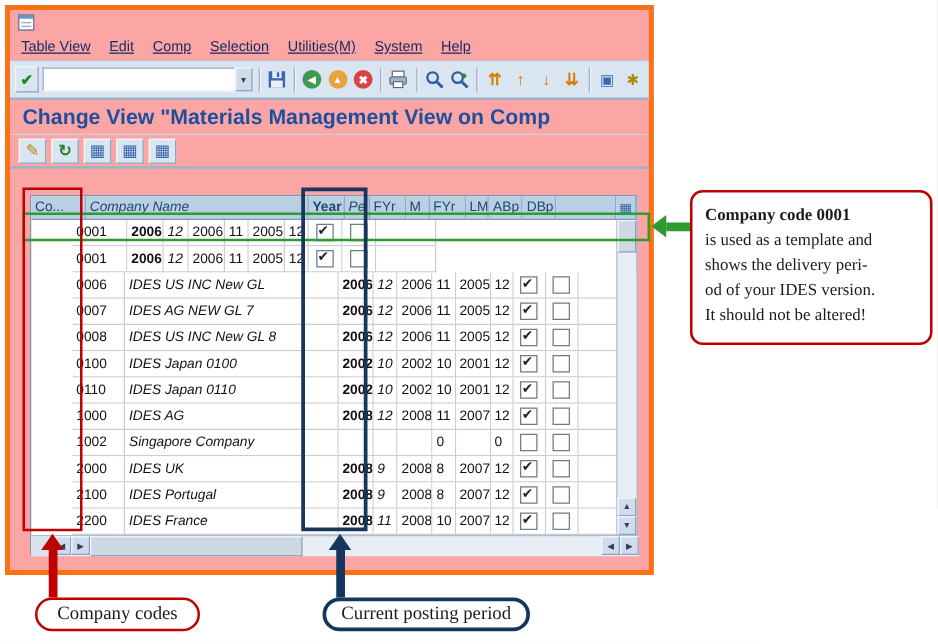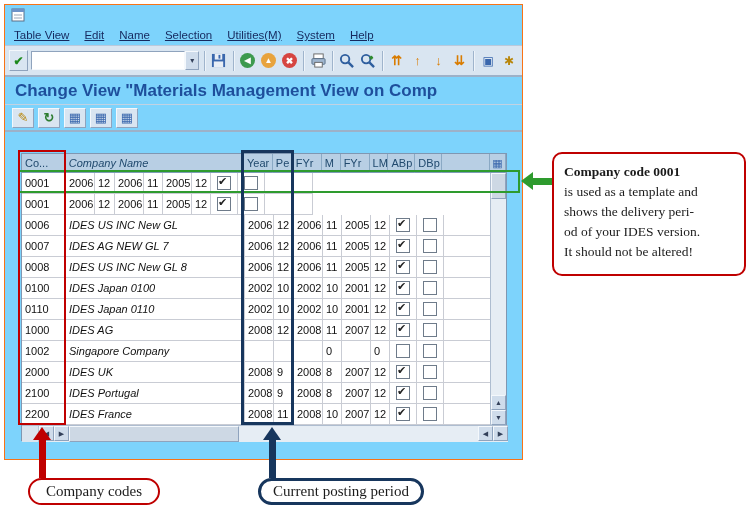--- a/index.html
+++ b/index.html
@@ -1,20 +1,20 @@
 <!DOCTYPE html>
 <html><head>
 <meta charset="utf-8">
 <style>
   html,body{margin:0;padding:0;background:#fff;}
   .stage{position:relative;width:750px;height:515px;background:#fff;overflow:hidden;
          font-family:"Liberation Sans",sans-serif;}
   
   .sap-window{position:absolute;left:4px;top:4px;width:519px;height:456px;
-              background:#7dd3fc;border:1px solid #f97316;box-sizing:border-box;}
+              background:#fca5a5;border:4px solid #f97316;box-sizing:border-box;}
   .win-iconrow{height:20px;display:flex;align-items:center;padding-left:6px;}
   .menubar{height:20px;display:flex;align-items:center;gap:15px;padding-left:9px;
            font-size:11.5px;color:#16295e;border-bottom:1px solid #b9c9dc;}
   .menubar span{text-decoration:underline;cursor:default;white-space:nowrap;}
   .toolbar{height:29px;display:flex;align-items:center;gap:3px;padding:0 4px;
            border-bottom:2px solid #9db1c8;background:#d9e5f1;overflow:hidden;}
   .btn{display:flex;align-items:center;justify-content:center;width:24px;height:21px;
        background:#d9e5f1;border:1px solid;border-color:#f4f8fc #8fa3bd #8fa3bd #f4f8fc;
        font-size:12px;padding:0;cursor:default;}
   .btn.enter span{color:#1d8a1d;font-weight:bold;}
@@ -42,25 +42,25 @@
   .abtn .g2{color:#2e7d32;font-size:13px;font-weight:bold;}
   .abtn .g3{color:#3a67ad;font-size:13px;}
   
   .tablectl{position:absolute;left:16px;top:148px;width:486px;height:288px;
             border:1px solid #7f97b2;box-sizing:border-box;background:#fff;}
   .thead{display:flex;height:19px;}
   .hc{box-sizing:border-box;height:19px;background:#b8cfe4;color:#214a6e;font-size:11px;
       padding:3px 3px 0;border-right:1px solid #8aa9c4;border-bottom:1px solid #7e9cb8;
       overflow:hidden;white-space:nowrap;cursor:default;}
   .hc.cfg{display:flex;align-items:center;justify-content:center;color:#3a67ad;padding:0;font-size:11px;}
-  .trow{display:flex;height:21px;}
+  .trow{display:flex;height:21px;padding-left:33px;}
   .c{box-sizing:border-box;height:21px;background:#fff;font-size:11px;color:#111;
      padding:4px 3px 0;border-right:1px solid #c9ccd4;border-bottom:1px solid #c9ccd4;
      overflow:hidden;white-space:nowrap;}
-  .w-co{width:44px;} .w-name{width:179px;font-style:italic;} .w-year{width:29px;} .w-pe{width:20px;}
+  .w-co{width:44px;} .w-name{width:179px;font-style:italic;} .w-year{width:29px;font-weight:bold;} .w-pe{width:20px;font-style:italic;}
   .w-fyr1{width:29px;} .w-m{width:19px;} .w-fyr2{width:29px;} .w-lm{width:19px;}
   .w-abp{width:27px;} .w-dbp{width:27px;} .w-fill{width:48px;} .w-cfg{width:16px;}
   .chk{text-align:center;padding-top:3px;}
   .box{display:inline-block;width:12px;height:12px;border:1px solid #6e7b8a;background:#fff;
        position:relative;vertical-align:top;}
   .box.checked::after{content:"✔";position:absolute;left:0;top:-2px;font-size:11px;color:#222;}
   .vscroll{position:absolute;right:0;top:19px;width:16px;height:252px;background:#e6edf4;
            border-left:1px solid #aebdd0;box-sizing:border-box;display:flex;flex-direction:column;}
   .vthumb{height:24px;background:#cdd8e4;border:1px solid;border-color:#f4f8fc #8fa3bd #8fa3bd #f4f8fc;}
   .vtrack{flex:1;}
@@ -115,21 +115,21 @@
           <rect x="1" y="1" width="12" height="3" fill="#6e93c8"></rect>
           <line x1="3" y1="7" x2="11" y2="7" stroke="#9aa7b8"></line>
           <line x1="3" y1="10" x2="11" y2="10" stroke="#9aa7b8"></line>
         </svg>
       </span>
     </div>
 
     <div class="menubar">
       <span>Table View</span>
       <span>Edit</span>
-      <span>Name</span>
+      <span>Comp</span>
       <span>Selection</span>
       <span>Utilities(M)</span>
       <span>System</span>
       <span>Help</span>
     </div>
 
     <div class="toolbar">
       <button class="btn enter">
         <span>✔</span>
       </button>

